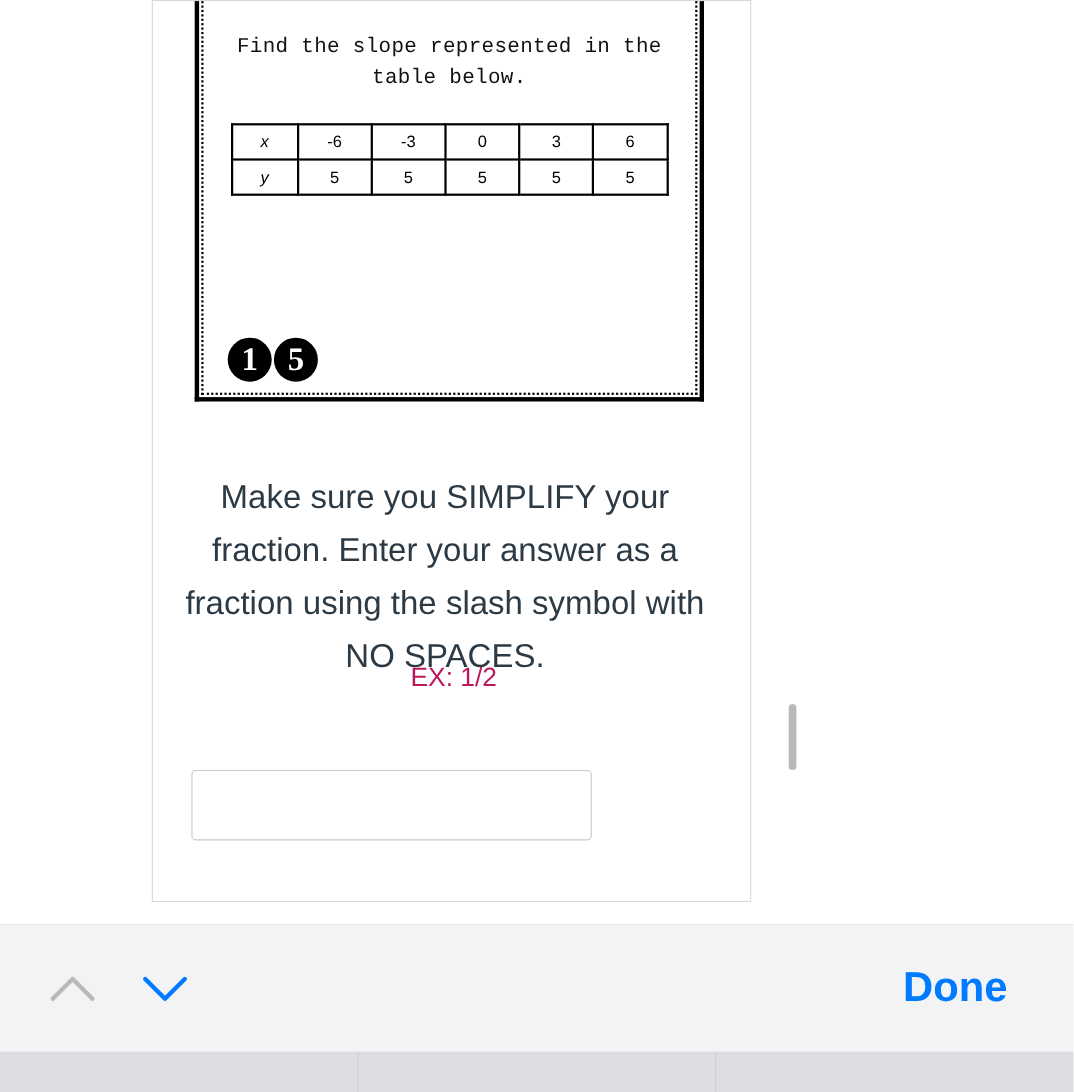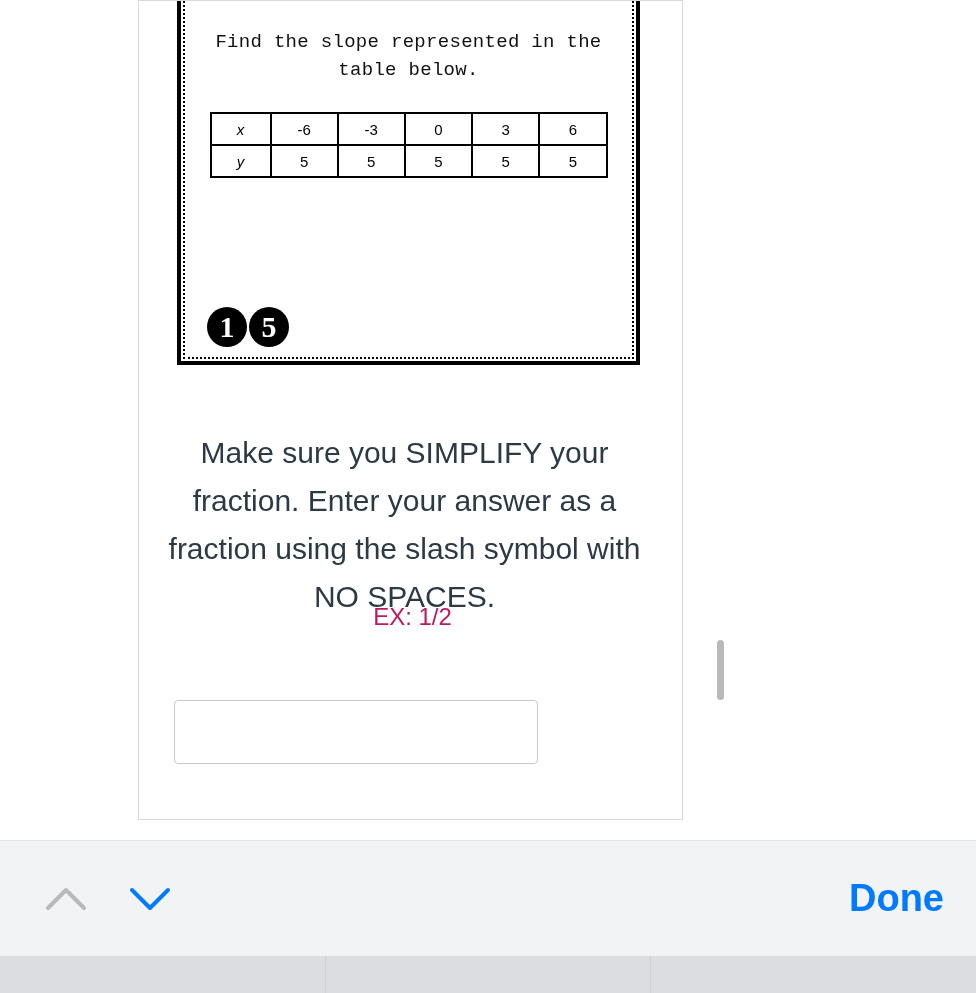--- a/index.html
+++ b/index.html
@@ -156,21 +156,21 @@
     align-items: center;
     gap: 40px;
     padding-left: 44px;
   }
   .kb-arrow {
     cursor: pointer;
   }
   .kb-arrow svg { display: block; }
   .kb-done {
     margin-left: auto;
-    margin-right: 32px;
+    margin-right: 60px;
     color: #007aff;
     font-size: 38px;
     font-weight: 600;
     cursor: pointer;
   }
   .kb-strip {
     position: absolute;
     left: 0;
     top: 956px;
     width: 976px;

